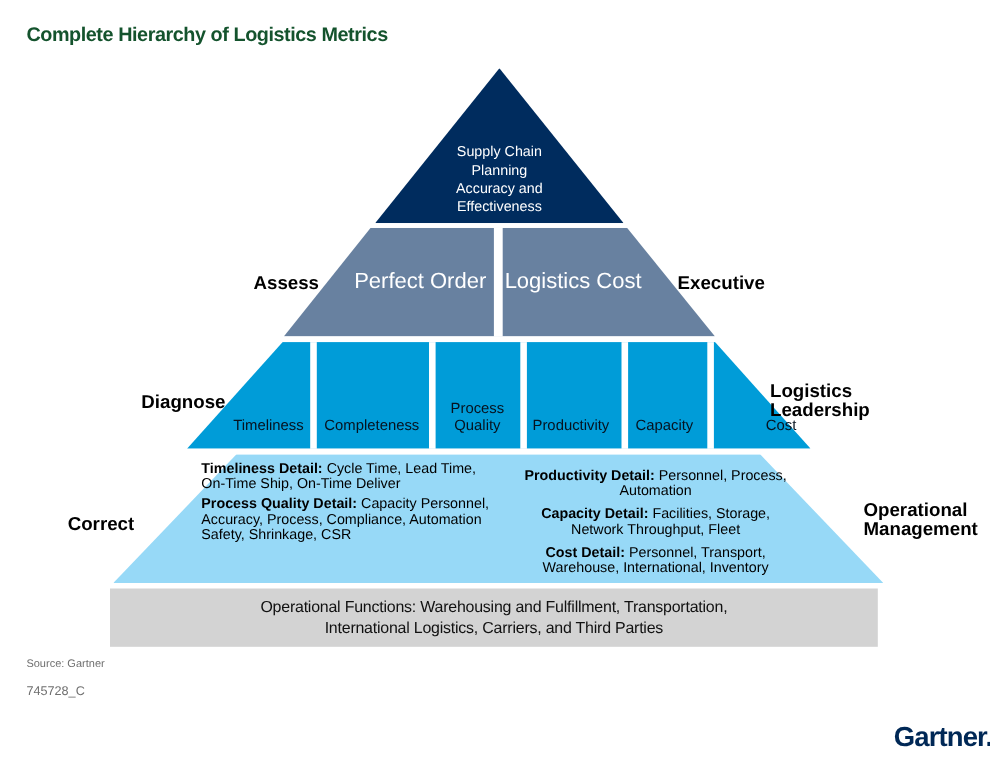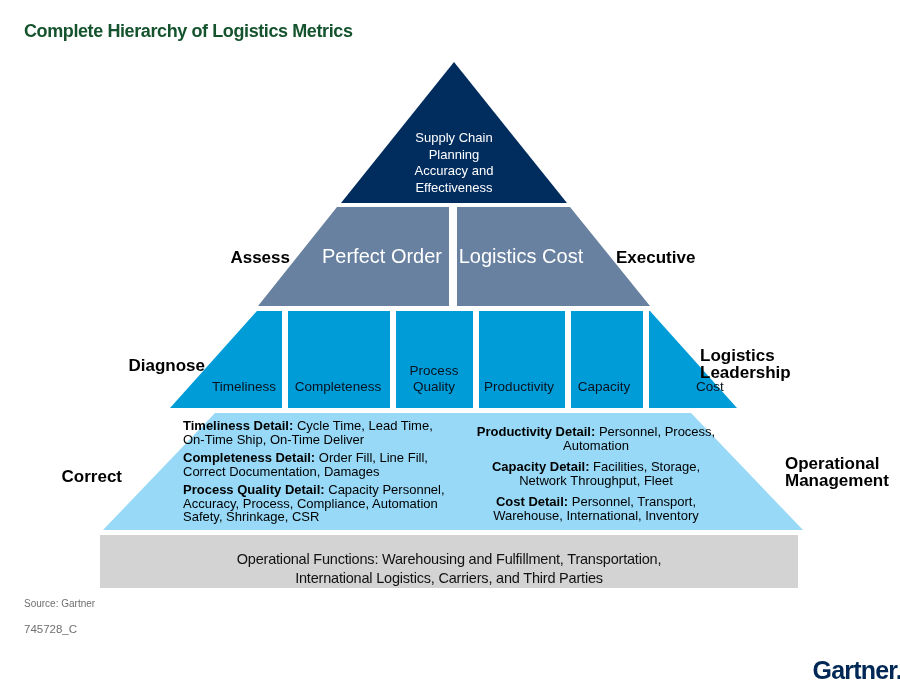--- a/index.html
+++ b/index.html
@@ -67,21 +67,21 @@
   .detail-col { position: absolute; font-size: 13px; line-height: 13.9px; }
   .detail-col-left  { left: 80px;  top: 6px;  width: 272px; }
   .detail-col-right { left: 367px; top: 12px; width: 252px; text-align: center; }
   .detail-block { margin: 0 0 4px 0; }
   .detail-col-right .detail-block { margin-bottom: 7px; }
   .detail-term { font-weight: bold; margin-top: 36px; }
 
   .base-bar {
     left: 100px; top: 535px; width: 698px; height: 53px;
     background: #d3d3d3;
-    display: flex; align-items: flex-end; justify-content: center;
+    display: flex; align-items: center; justify-content: center;
   }
   .base-bar-label {
     font-size: 14.5px; line-height: 19px; text-align: center;
     letter-spacing: -0.2px; color: #111;
   }
 
   
   .side-label { position: absolute; font-weight: bold; font-size: 17px; line-height: 17px; color: #000; }
   .side-assess      { left: 140px; width: 150px; top: 249px; text-align: right; }
   .side-executive   { left: 616px; top: 249px; }
@@ -132,21 +132,20 @@
 Quality</div>
   <div class="abs level3-label" style="left:349px;">Productivity</div>
   <div class="abs level3-label" style="left:434px;">Capacity</div>
   <div class="abs level3-label" style="left:500px;margin-left:40px;">Cost</div>
 </div>
 
 <div class="level level4">
   <div class="level-fill"></div>
   <div class="detail-col detail-col-left">
     <p class="detail-block"><b class="detail-term">Timeliness Detail:</b> <span>Cycle Time, Lead Time, On-Time Ship, On-Time Deliver</span></p>
-    <p class="detail-block"><b class="detail-term">Completeness Detail:</b> <span>Order Fill, Line Fill, Correct Documentation, Damages</span></p>
     <p class="detail-block"><b class="detail-term">Process Quality Detail:</b> <span>Capacity Personnel, Accuracy, Process, Compliance, Automation Safety, Shrinkage, CSR</span></p>
   </div>
   <div class="detail-col detail-col-right">
     <p class="detail-block"><b class="detail-term">Productivity Detail:</b> <span>Personnel, Process, Automation</span></p>
     <p class="detail-block"><b class="detail-term">Capacity Detail:</b> <span>Facilities, Storage, Network Throughput, Fleet</span></p>
     <p class="detail-block"><b class="detail-term">Cost Detail:</b> <span>Personnel, Transport, Warehouse, International, Inventory</span></p>
   </div>
 </div>
 
 <div class="abs base-bar">

